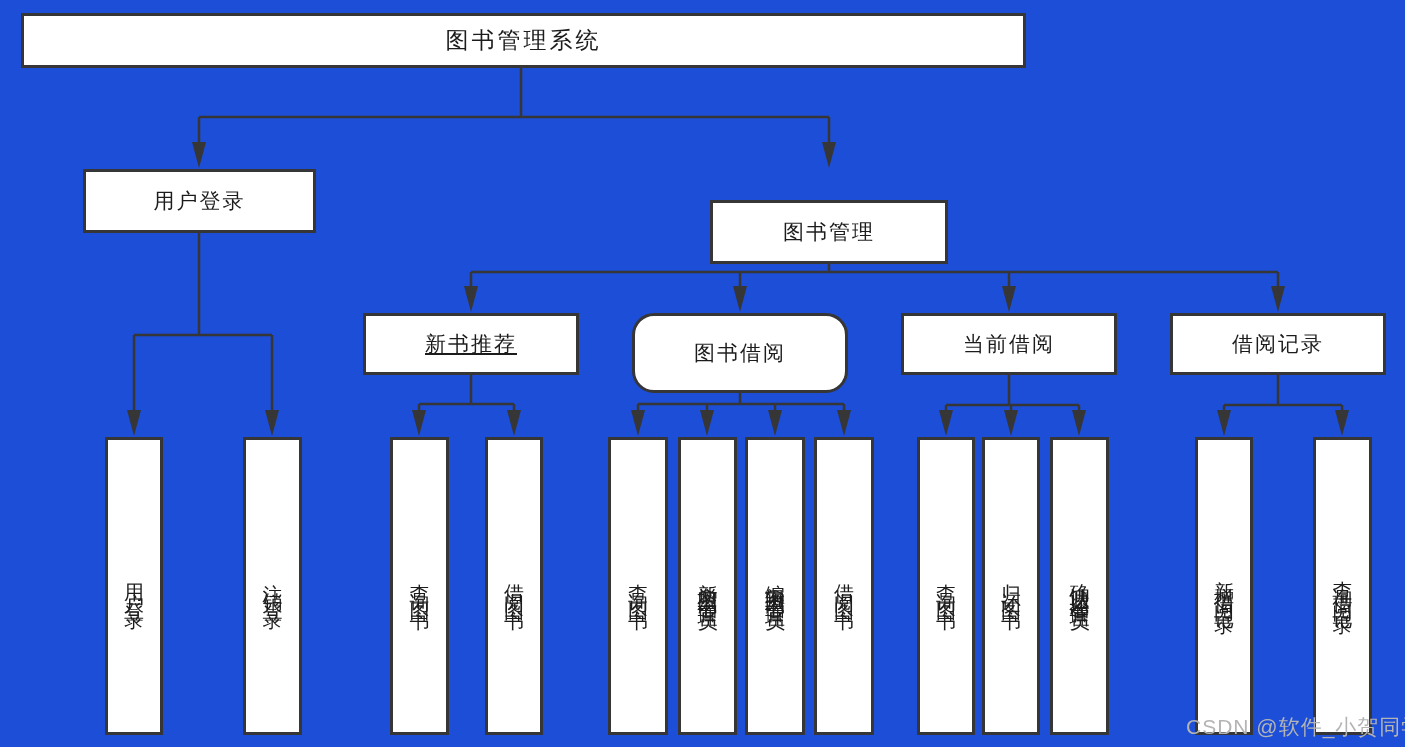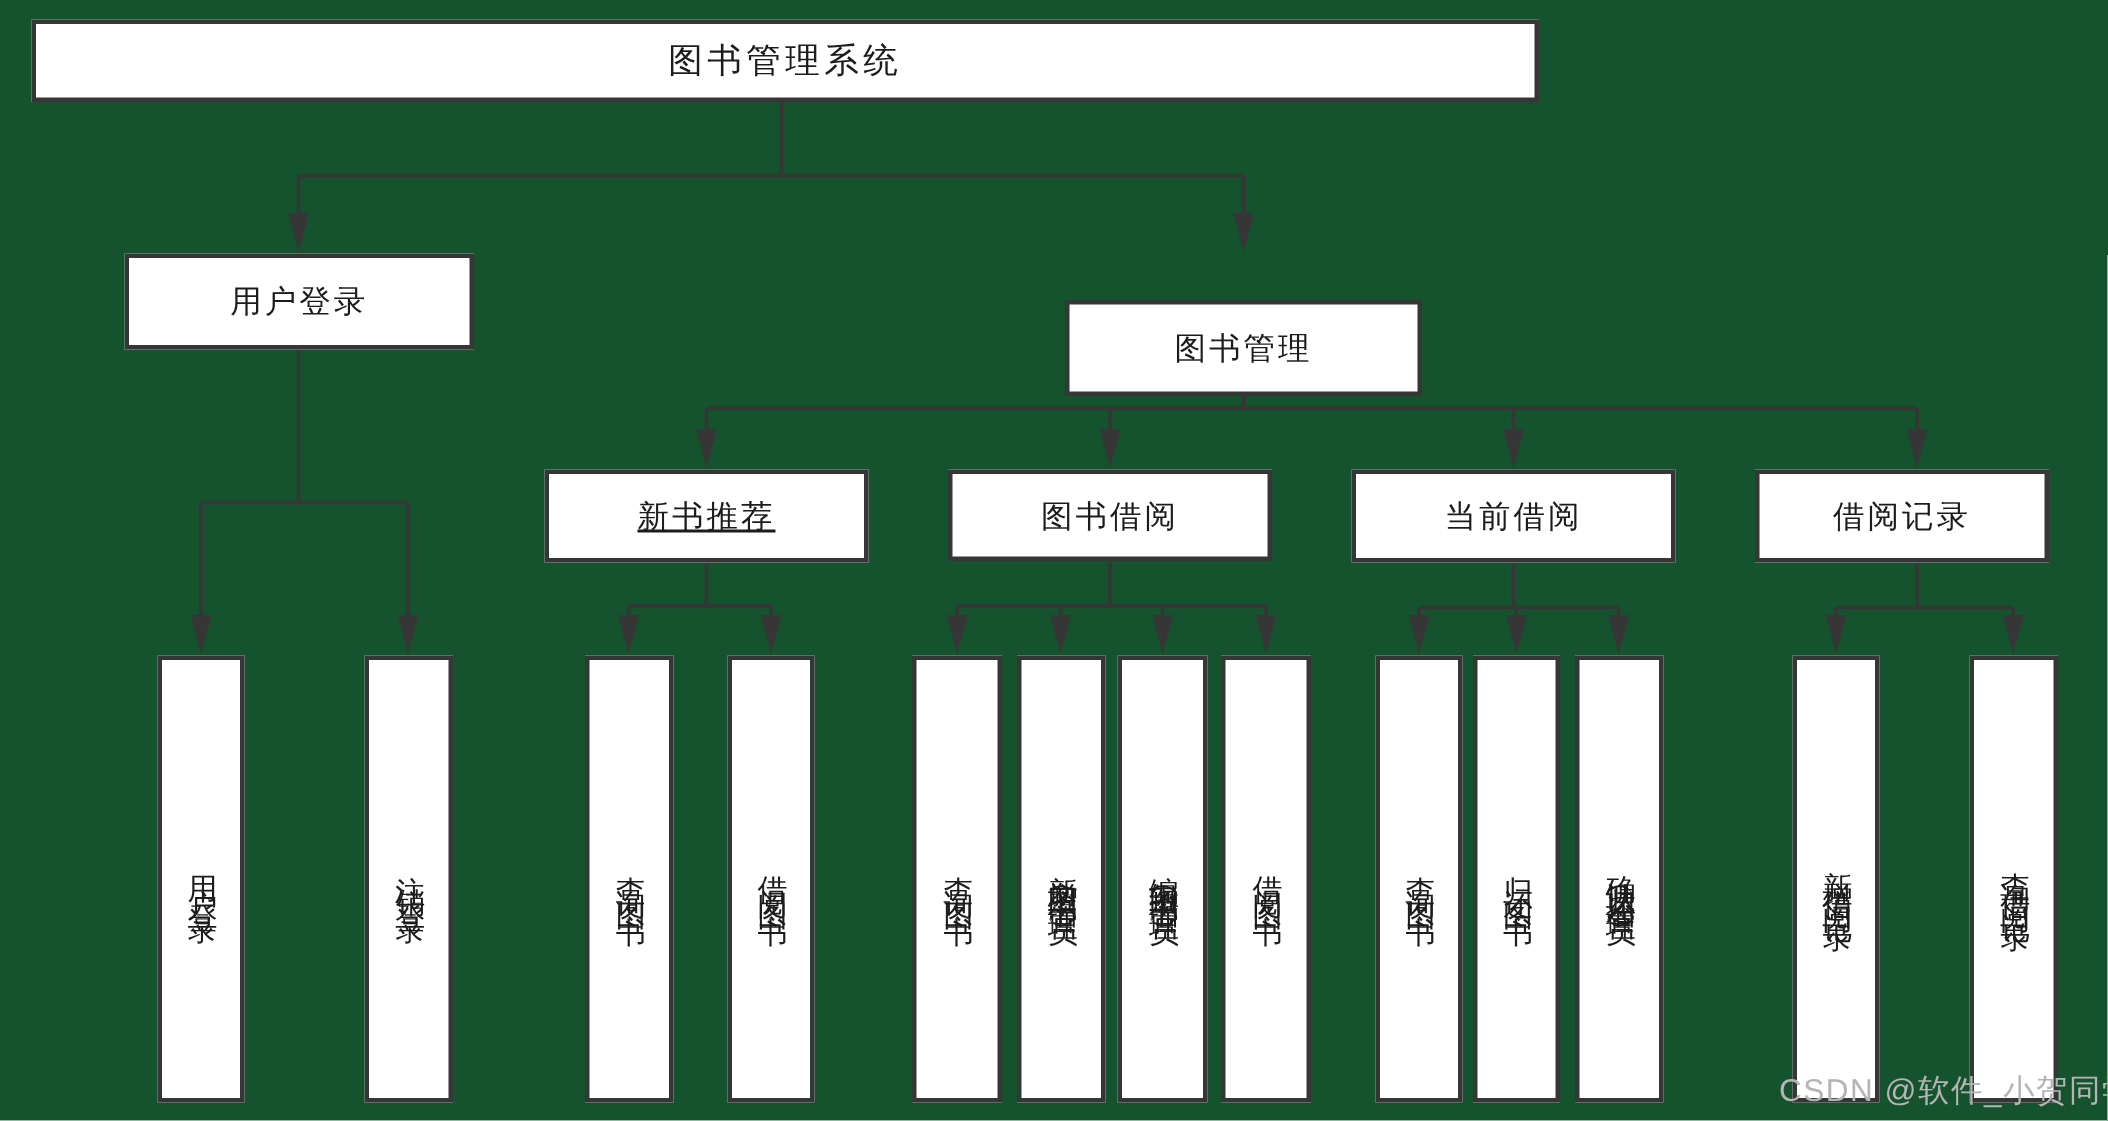--- a/index.html
+++ b/index.html
@@ -1,19 +1,19 @@
 <!DOCTYPE html>
 <html><head>
 <meta charset="utf-8">
 <style>
   html,body{margin:0;padding:0;background:#ffffff;}
   .stage{
     position:relative;
     width:1405px;height:747px;
-    background:#14532d;
+    background:#1d4ed8;
     font-family:"Liberation Sans", sans-serif;
     overflow:hidden;
   }
   .lines{position:absolute;left:0;top:0;width:1405px;height:747px;}
   .box{
     position:absolute;box-sizing:border-box;
     border:3px solid #363636;background:#ffffff;
     display:flex;align-items:center;justify-content:center;
     color:#1c1c1c;
   }
@@ -95,27 +95,27 @@
   <div class="box hbox" style="left:83px;top:169px;width:233px;height:64px;">
     <span>用户登录</span>
   </div>
   <div class="box hbox" style="left:710px;top:169px;width:238px;height:64px;margin-top:31px;">
     <span>图书管理</span>
   </div>
 
   <div class="box hbox" style="left:363px;top:313px;width:216px;height:62px;text-decoration:underline;">
     <span>新书推荐</span>
   </div>
-  <div class="box hbox" style="left:632px;top:313px;width:216px;height:61px;">
+  <div class="box hbox" style="left:632px;top:313px;width:216px;height:80px;border-radius:22px;">
     <span>图书借阅</span>
   </div>
   <div class="box hbox" style="left:901px;top:313px;width:216px;height:62px;">
     <span>当前借阅</span>
   </div>
-  <div class="box hbox" style="left:1170px;top:313px;width:196px;height:62px;">
+  <div class="box hbox" style="left:1170px;top:313px;width:216px;height:62px;">
     <span>借阅记录</span>
   </div>
 
   <div class="box vbox" style="left:105px;top:437px;width:58px;height:298px;">
     <span class="vtext">用户登录</span>
   </div>
   <div class="box vbox" style="left:243px;top:437px;width:59px;height:298px;">
     <span class="vtext">注销登录</span>
   </div>
 

